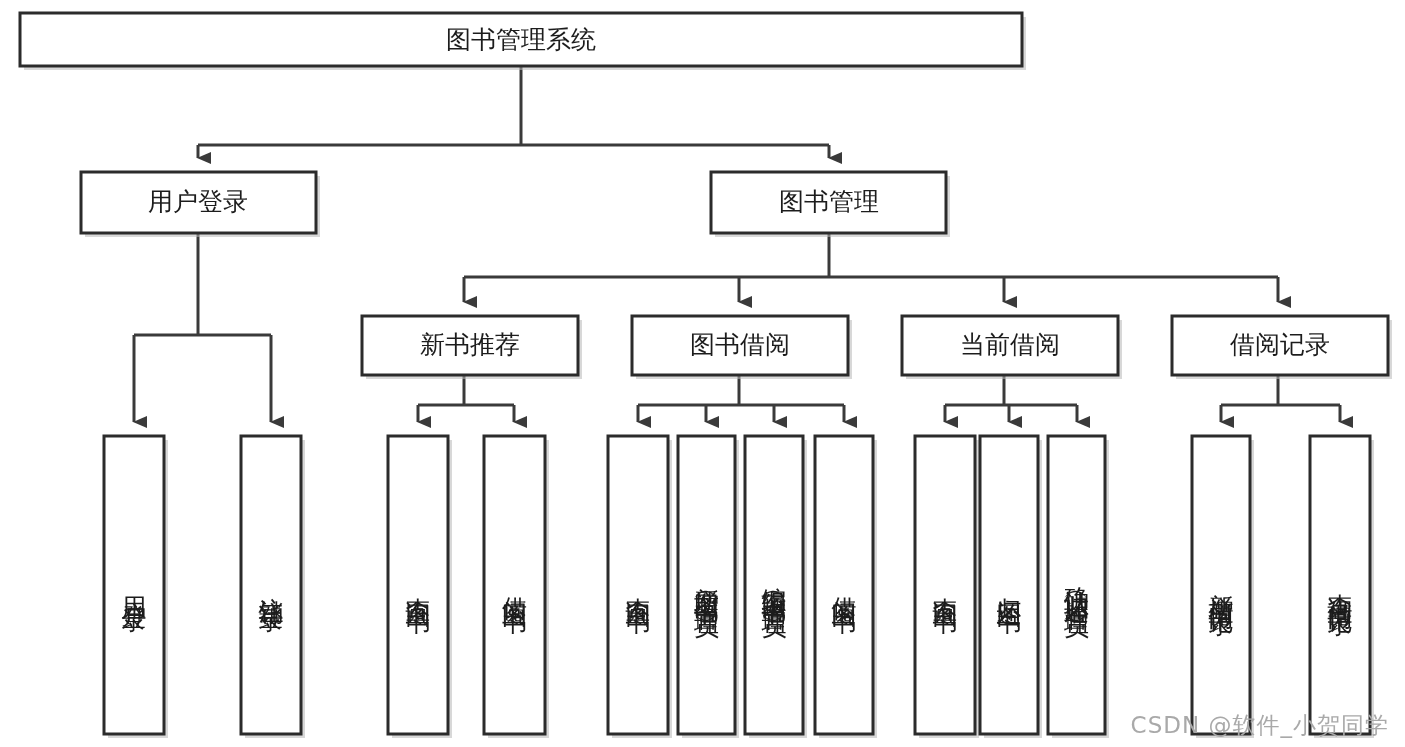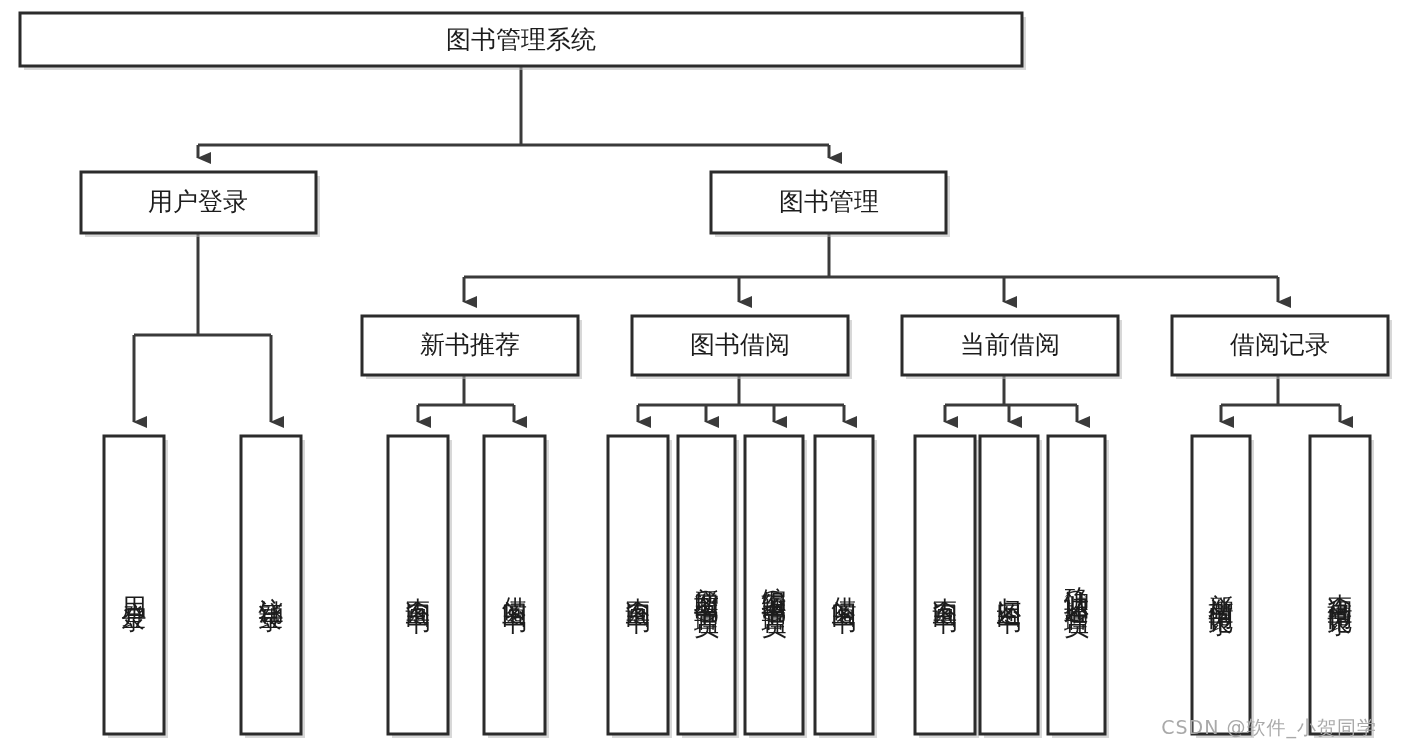--- a/index.html
+++ b/index.html
@@ -43,24 +43,24 @@
     letter-spacing:4px;
     line-height:1;
     white-space:nowrap;
   }
   .leaf-fo-inner{
     width:100%;height:100%;
     display:flex;align-items:center;justify-content:center;
   }
   .watermark{
     position:absolute;
-    right:28px;
+    right:16px;
     bottom:6px;
     font-family:"DejaVu Sans","Liberation Sans",sans-serif;
-    font-size:19px;
+    font-size:23px;
     color:#a9a9a9;
     letter-spacing:1px;
     user-select:none;
     pointer-events:none;
     white-space:nowrap;
   }
 </style>
 </head>
 <body>
 

